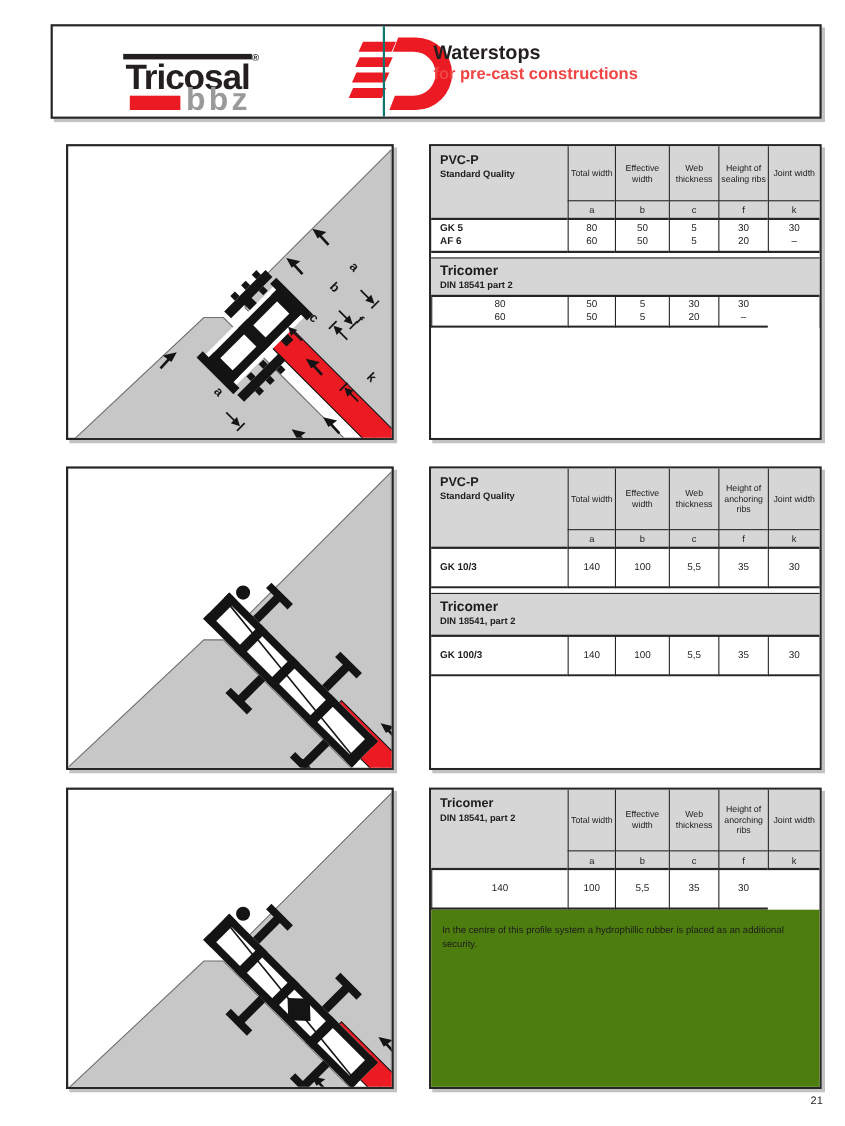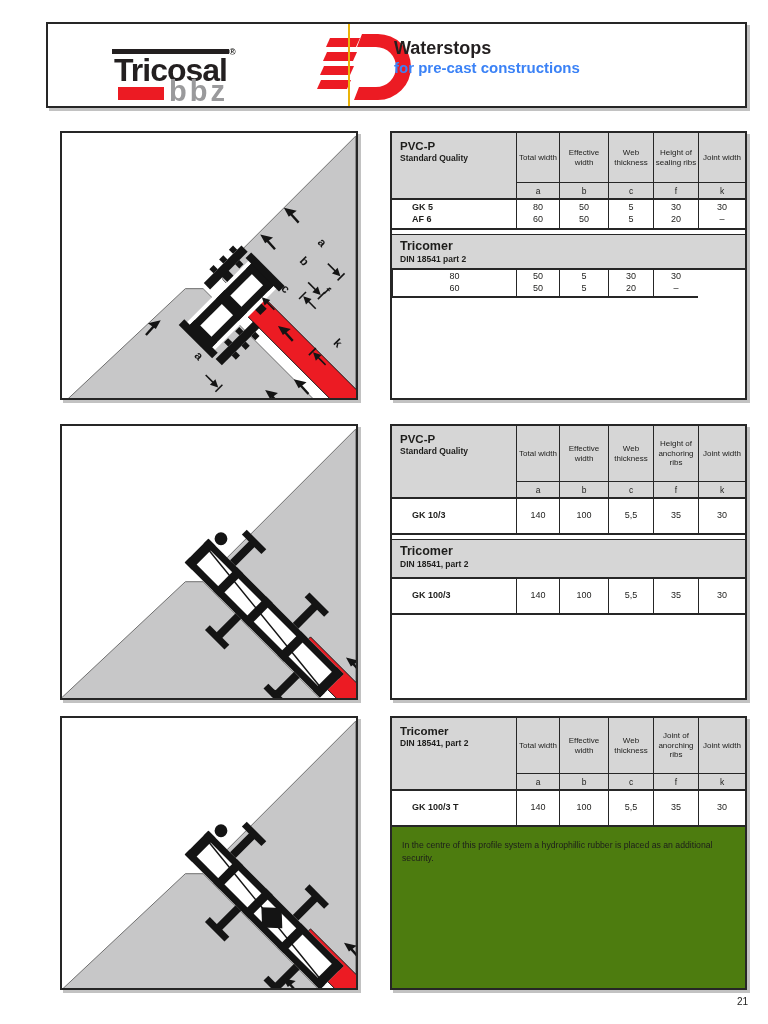--- a/index.html
+++ b/index.html
@@ -13,23 +13,23 @@
   .logo-top{display:flex;align-items:flex-start;}
   .logo-brand{font-weight:bold;font-size:32px;letter-spacing:-1px;color:#231f20;
               border-top:5px solid #231f20;line-height:1.0;padding:0 2px;}
   .logo-reg{font-size:9px;font-weight:bold;margin-top:-2px;}
   .logo-bottom{display:flex;align-items:flex-end;margin-top:-6px;margin-left:6px;}
   .logo-redbar{display:inline-block;width:46px;height:13px;background:#ec1b23;margin:0 5px 3px 0;}
   .logo-sub{font-weight:bold;font-size:29px;color:#9a9a9c;
             letter-spacing:3px;line-height:0.8;}
   .logo-d{position:absolute;left:268px;top:6px;}
   .header-title-block{position:absolute;left:300px;top:0;height:100%;width:398px;
-                      border-left:2px solid #eab308;padding:14px 0 0 44px;box-sizing:border-box;}
+                      border-left:2px solid #0f766e;padding:14px 0 0 44px;box-sizing:border-box;}
   .header-title{font-size:18px;font-weight:bold;color:#231f20;line-height:1.15;}
-  .header-subtitle{font-size:15px;font-weight:bold;color:#3b82f6;line-height:1.25;}
+  .header-subtitle{font-size:15px;font-weight:bold;color:#ef4444;line-height:1.25;}
   
   .diagbox{border-width:2px;}
   .diagbox svg{position:absolute;left:0;top:0;width:100%;height:100%;}
   #diag1{left:60px;top:131px;width:298px;height:269px;}
   #diag2{left:60px;top:424px;width:298px;height:276px;}
   #diag3{left:60px;top:716px;width:298px;height:274px;}
   
   .tablebox{display:grid;grid-template-columns:124px 43px 49px 45px 45px 47px;
             align-content:start;}
   #table1{left:390px;top:131px;width:357px;height:269px;
@@ -42,21 +42,21 @@
                border-bottom:2px solid #262626;}
   .thead-title{font-size:11.5px;font-weight:bold;line-height:1.1;}
   .thead-sub{font-size:8.5px;font-weight:bold;line-height:1.3;}
   .col-h{background:#d6d6d6;border-left:1px solid #262626;font-size:8px;line-height:1.18;
          display:flex;align-items:center;justify-content:center;text-align:center;padding:2px 1px;}
   .letter{background:#d6d6d6;border-left:1px solid #262626;border-top:1px solid #262626;
           border-bottom:2px solid #262626;font-size:8.5px;display:flex;align-items:center;
           justify-content:center;}
   .cell{border-bottom:2px solid #262626;white-space:pre-line;font-size:9px;line-height:1.3;
         display:flex;align-items:center;}
-  .cell.label{grid-column:1;font-weight:bold;padding-left:20px;justify-content:flex-start;}
+  .cell.label{grid-column:1;font-weight:bold;padding-left:8px;justify-content:flex-start;}
   .cell.val{border-left:1px solid #262626;justify-content:center;text-align:center;}
   .spacer{grid-column:1 / -1;background:#fff;}
   .band{grid-column:1 / -1;background:#d6d6d6;border-top:1px solid #262626;
         border-bottom:2px solid #262626;padding:5px 0 0 8px;}
   .band-title{font-size:12.5px;font-weight:bold;line-height:1.1;}
   .band-sub{font-size:8.5px;font-weight:bold;line-height:1.4;}
   .filler{grid-column:1 / -1;background:#fff;}
   .note{grid-column:1 / -1;background:#4d7c0f;padding:12px 10px 0 10px;font-size:8.7px;
         line-height:1.45;align-items:flex-start;display:block;}
   
@@ -352,28 +352,27 @@
   </div>
 
   <div id="table3" class="box tablebox">
     <div class="thead-label">
       <div class="thead-title">Tricomer</div>
       <div class="thead-sub">DIN 18541, part 2</div>
     </div>
     <div class="col-h">Total width</div>
     <div class="col-h">Effective width</div>
     <div class="col-h">Web thickness</div>
-    <div class="col-h">Joint of anorching ribs</div>
+    <div class="col-h">Height of anorching ribs</div>
     <div class="col-h">Joint width</div>
     <div class="letter">a</div>
     <div class="letter">b</div>
     <div class="letter">c</div>
     <div class="letter">f</div>
     <div class="letter">k</div>
-    <div class="cell label">GK 100/3 T</div>
     <div class="cell val">140</div>
     <div class="cell val">100</div>
     <div class="cell val">5,5</div>
     <div class="cell val">35</div>
     <div class="cell val">30</div>
     <div class="note">In the centre of this profile system a hydrophillic rubber is placed as an additional security.</div>
   </div>
 
   <div id="pagenum">21</div>
 </div>

